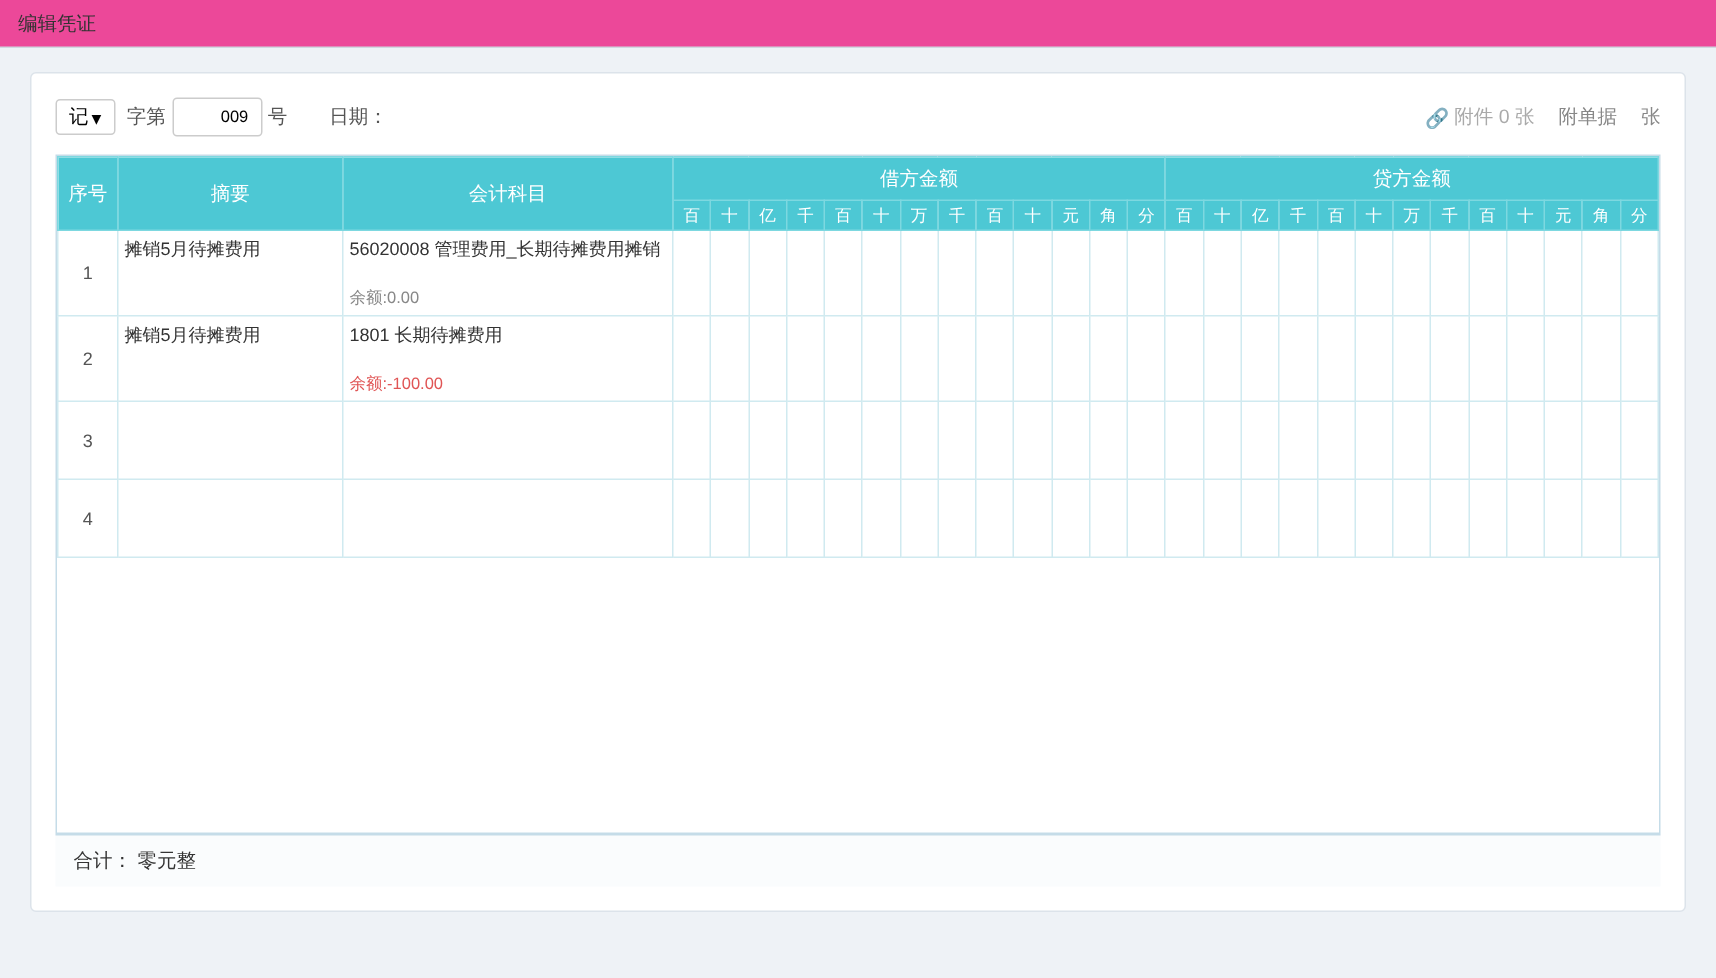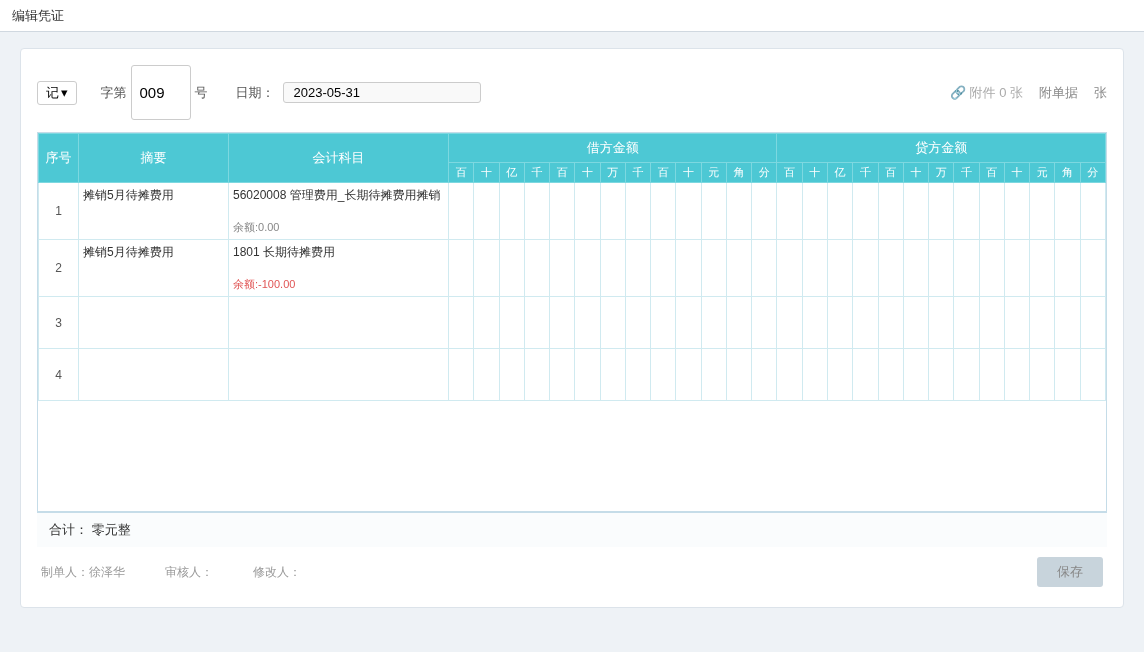--- a/index.html
+++ b/index.html
@@ -5,21 +5,21 @@
     * { box-sizing: border-box; margin: 0; padding: 0; }
     body {
       font-family: 'Microsoft YaHei', Arial, sans-serif;
       font-size: 13px;
       background: #e8edf2;
       width: 1144px;
       height: 652px;
       overflow: hidden;
     }
     .title-bar {
-      background: #ffffff;
+      background: #ec4899;
       border-bottom: 1px solid #d0d8e0;
       padding: 6px 12px;
       font-size: 13px;
       color: #333;
       height: 32px;
       display: flex;
       align-items: center;
     }
     .main-container {
       background: #eef2f6;
@@ -76,29 +76,29 @@
       padding: 2px 8px;
       background: #fff;
       cursor: pointer;
       font-size: 13px;
       display: flex;
       align-items: center;
       gap: 2px;
     }
     .zi-label {
       color: #555;
-      margin-left: 20px;
+      margin-left: 4px;
     }
     .zi-input {
       border: 1px solid #ccc;
       border-radius: 3px;
-      padding: 18px 8px;
+      padding: 6px 8px;
       width: 60px;
-      text-align: left;
-      font-size: 15px;
+      text-align: right;
+      font-size: 11px;
     }
     .hao-label {
       color: #555;
     }
     .date-label {
       color: #555;
       margin-left: 20px;
     }
     .date-input {
       border: 1px solid #ccc;
@@ -217,21 +217,20 @@
       <div class="voucher-prefix">
         <button class="ji-btn">
           <span>记</span>
           <span>▾</span>
         </button>
         <span class="zi-label">字第</span>
         <input class="zi-input" value="009" readonly="" style="">
         <span class="hao-label">号</span>
       </div>
       <span class="date-label">日期：</span>
-      <input class="date-input" value="2023-05-31" readonly="" style="">
       <div class="header-right">
         <span class="attach-link">
           <span>🔗</span>
           <span>附件 0 张</span>
         </span>
         <span>附单据</span>
         <span>张</span>
       </div>
     </div>
 
@@ -407,20 +406,14 @@
             </tr>
           </tbody>
       </table>
     </div>
 
     <div class="total-row">
       <span>合计：</span>
       <span>零元整</span>
     </div>
 
-    <div class="footer-info">
-      <span>制单人：徐泽华</span>
-      <span>审核人：</span>
-      <span>修改人：</span>
-      <button class="save-btn">保存</button>
-    </div>
   </div>
 </div>
 
 </body></html>

